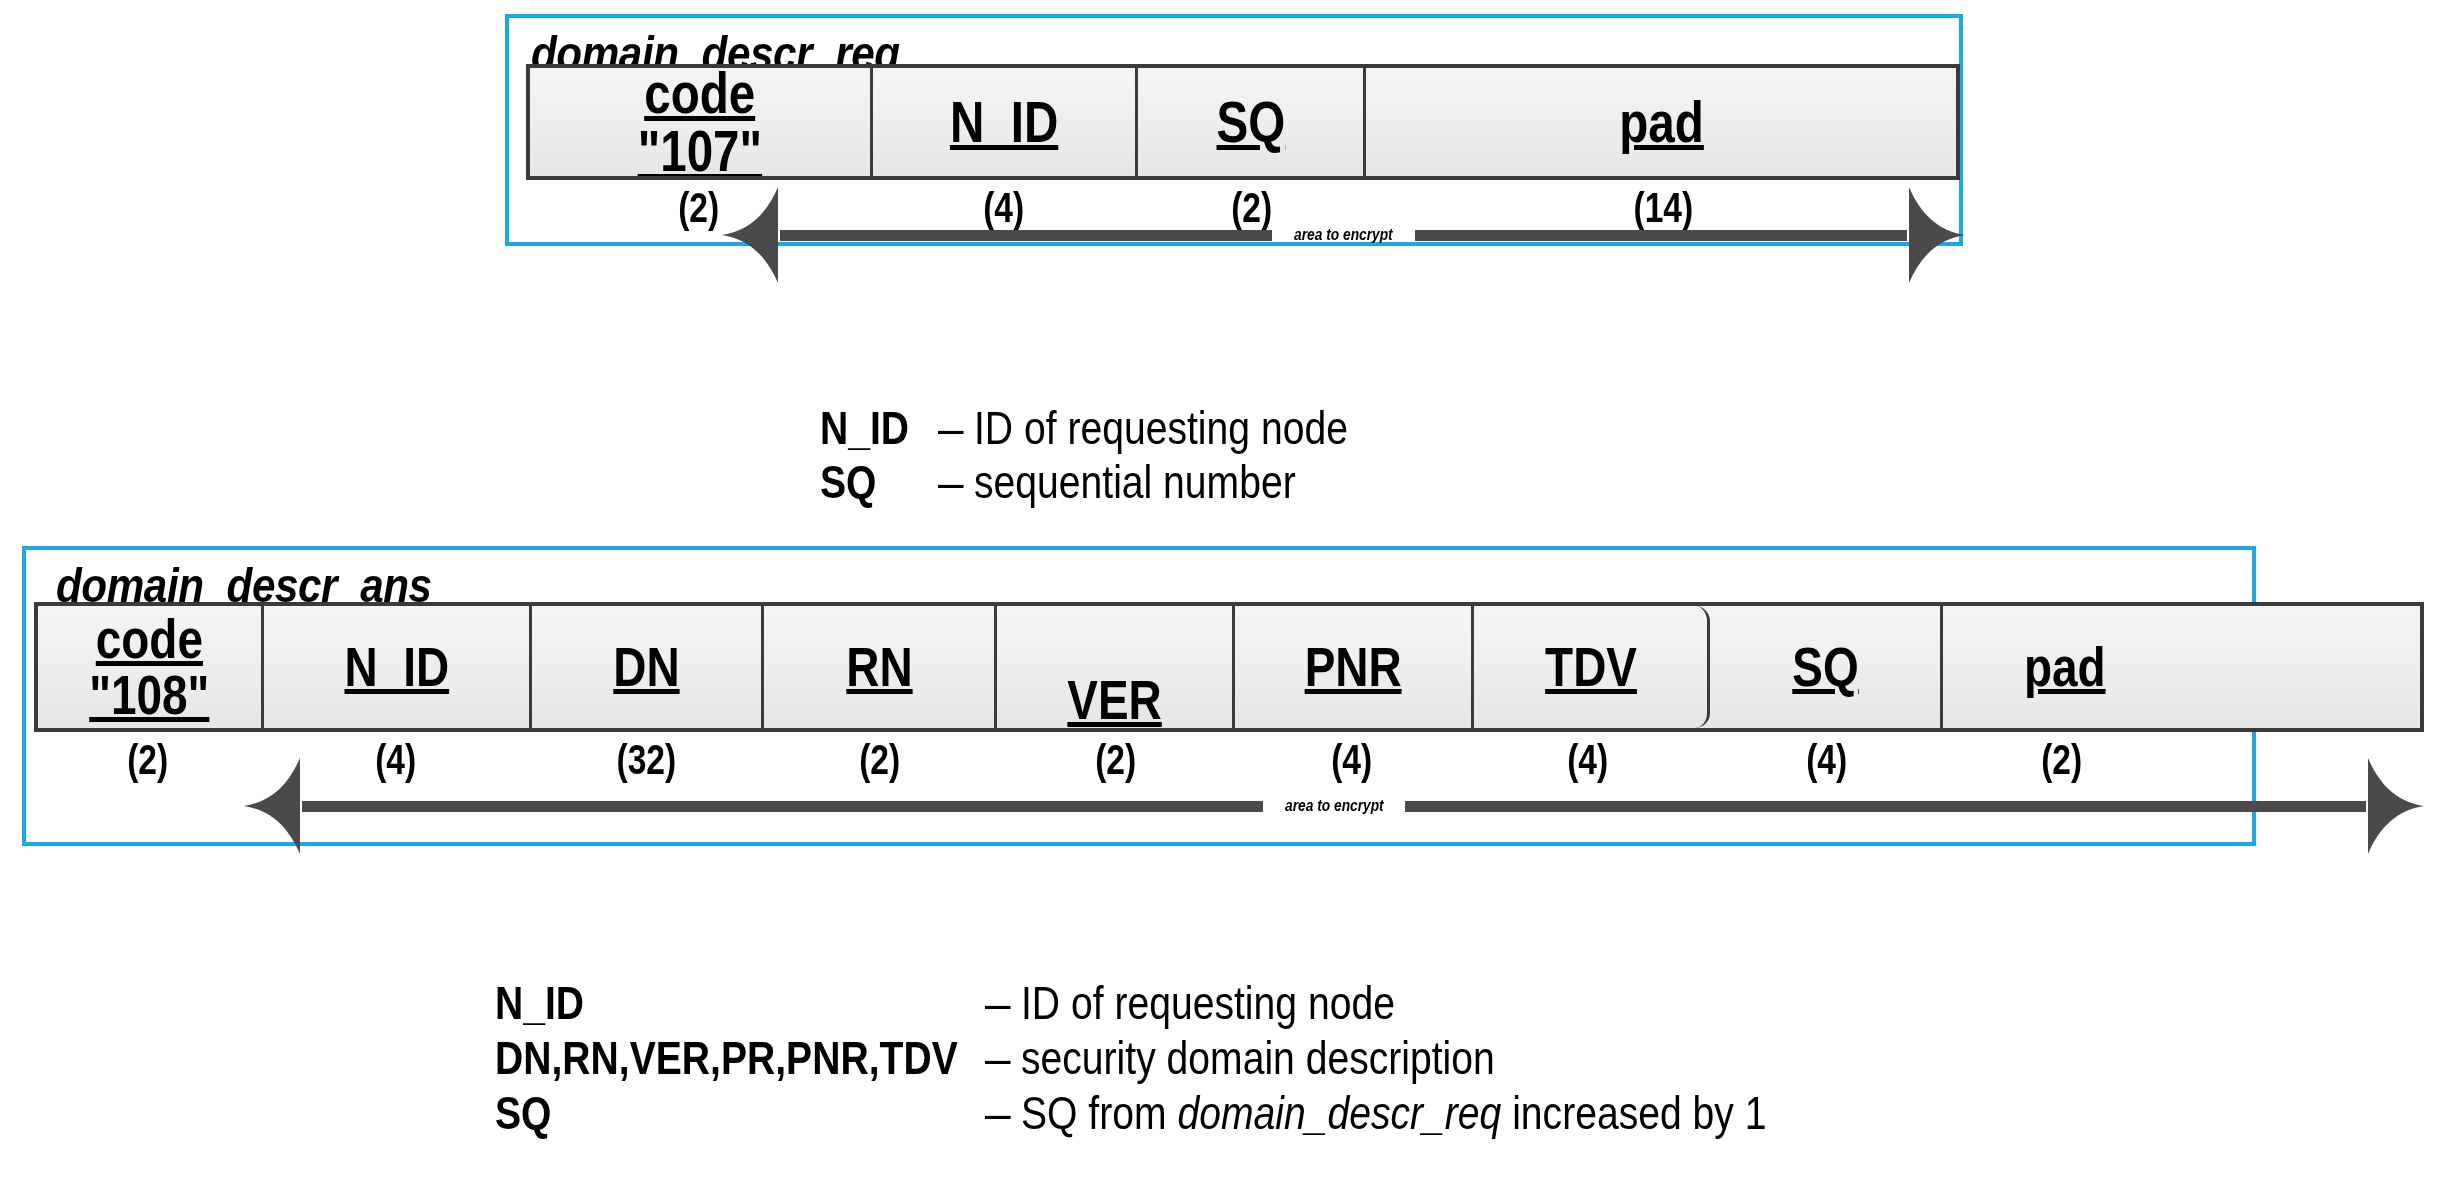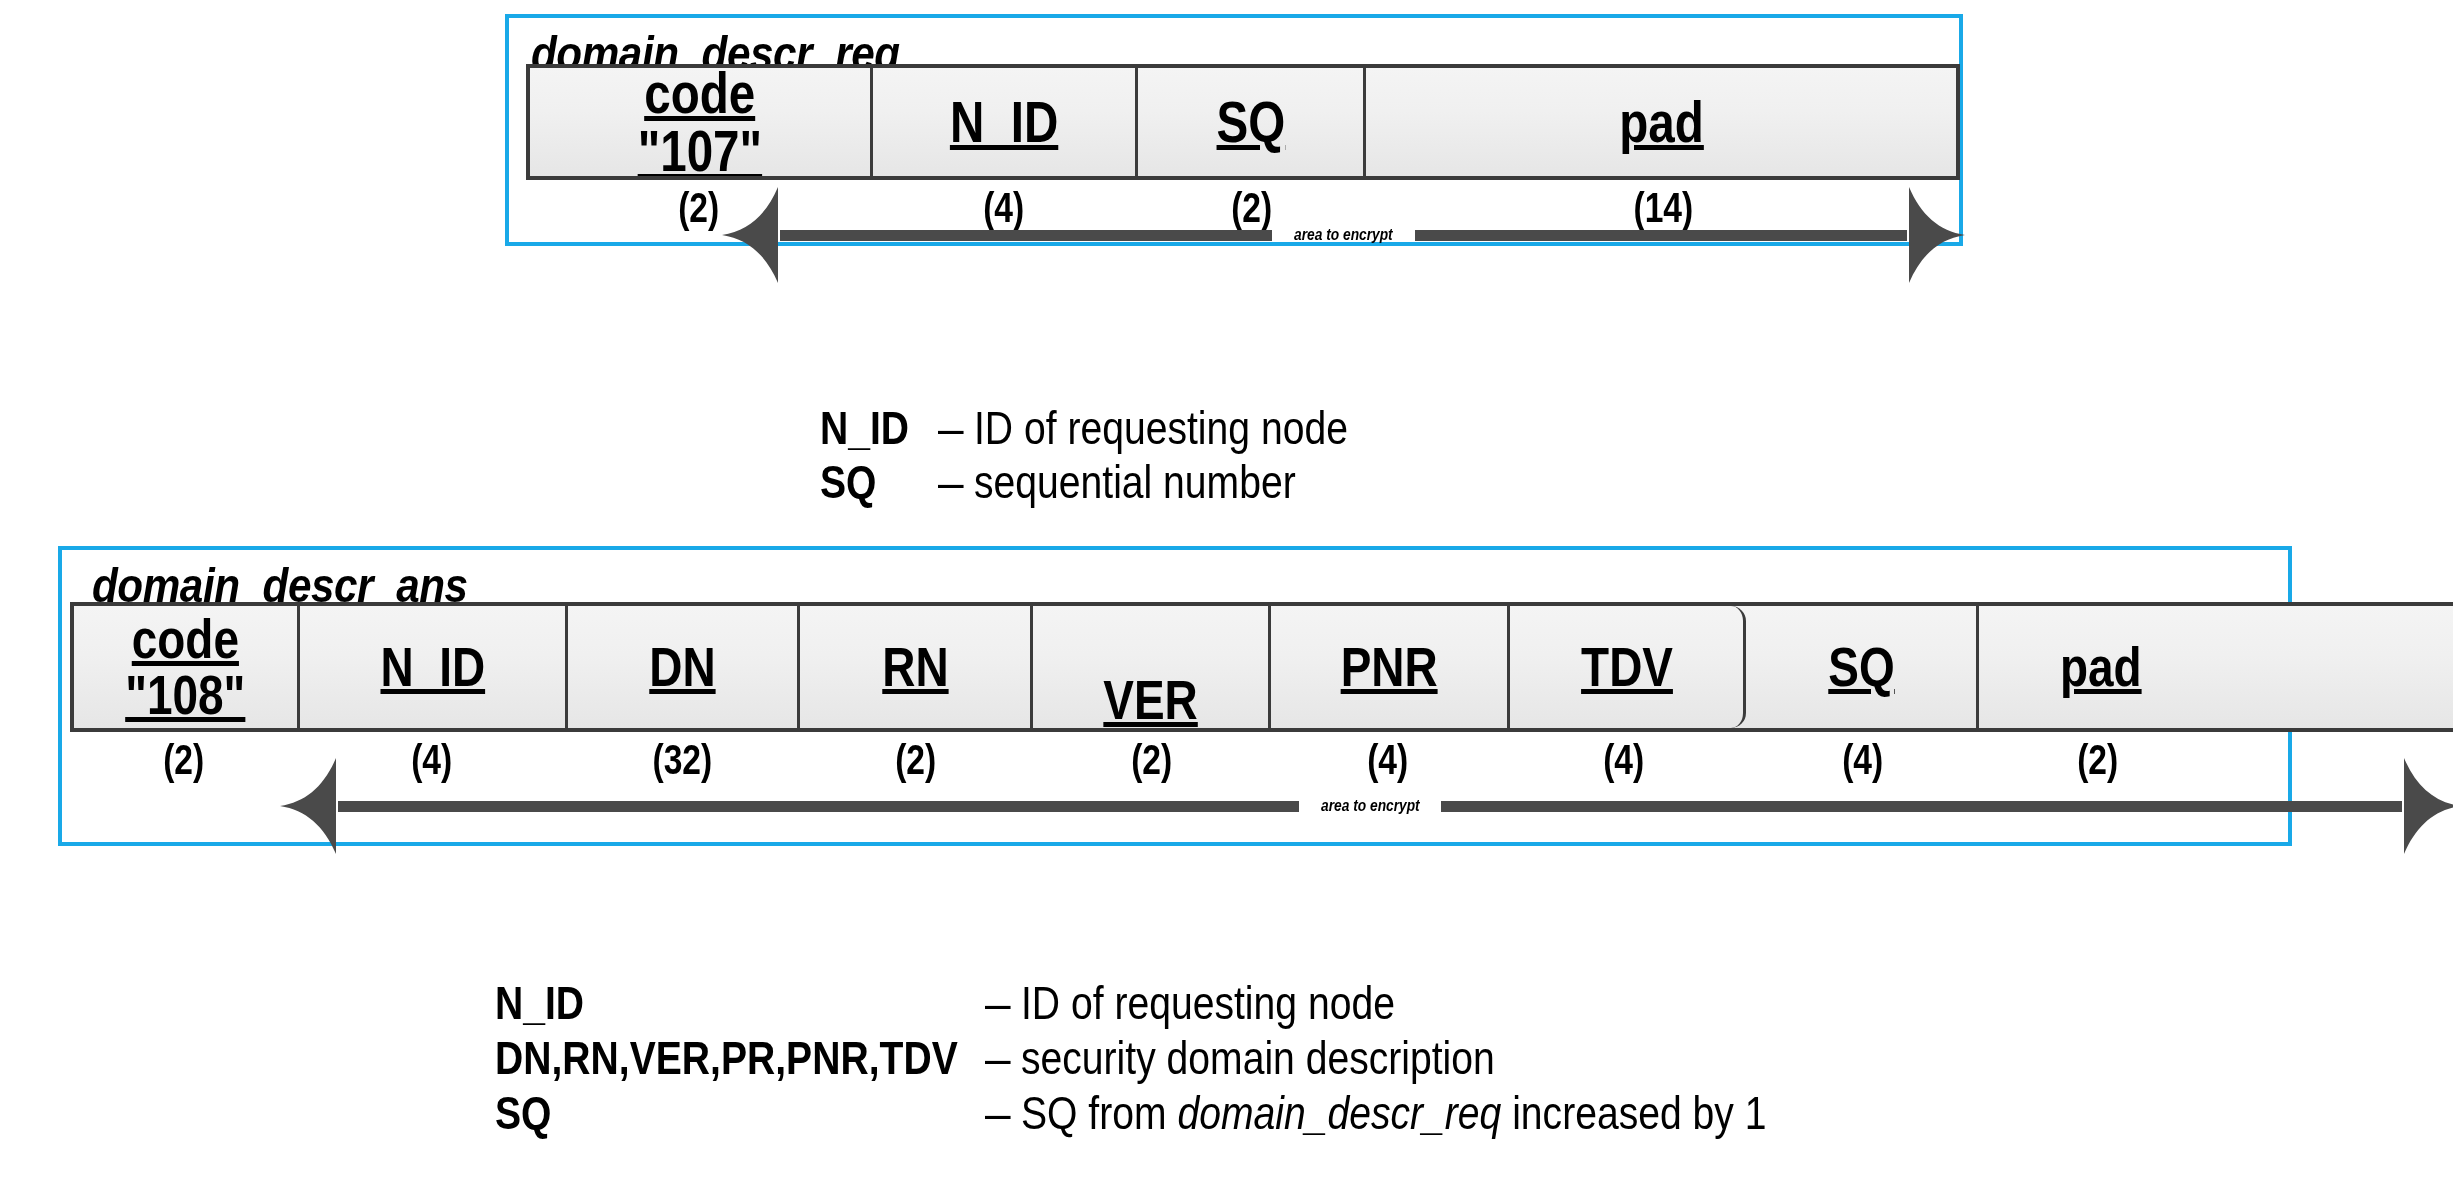--- a/index.html
+++ b/index.html
@@ -126,21 +126,21 @@
 
   
   #diagram-req { left: 505px; top: 14px; width: 1458px; height: 232px; }
   #title-req { left: 22px; top: 8px; font-size: 48px; }
   #table-req { left: 17px; top: 46px; width: 1434px; height: 116px; }
   #table-req .cell { font-size: 58px; }
   #sizes-req { left: 17px; top: 166px; width: 1434px; font-size: 42px; }
   #arrow-req { left: 213px; top: 190px; width: 1243px; height: 54px; }
 
   
-  #diagram-ans { left: 22px; top: 546px; width: 2234px; height: 300px; margin-left: 36px; }
+  #diagram-ans { left: 22px; top: 546px; width: 2234px; height: 300px; }
   #title-ans { left: 30px; top: 8px; font-size: 48px; }
   #table-ans { left: 8px; top: 52px; width: 2390px; height: 130px; }
   #table-ans .cell { font-size: 56px; }
   #sizes-ans { left: 8px; top: 186px; width: 2390px; font-size: 42px; }
   #arrow-ans { left: 218px; top: 226px; width: 2180px; height: 60px; }
 
   #legend-req { left: 820px; top: 402px; font-size: 46px; line-height: 1.17; }
   #legend-ans { left: 495px; top: 976px; font-size: 46px; line-height: 1.2; }
 </style>
 </head>

